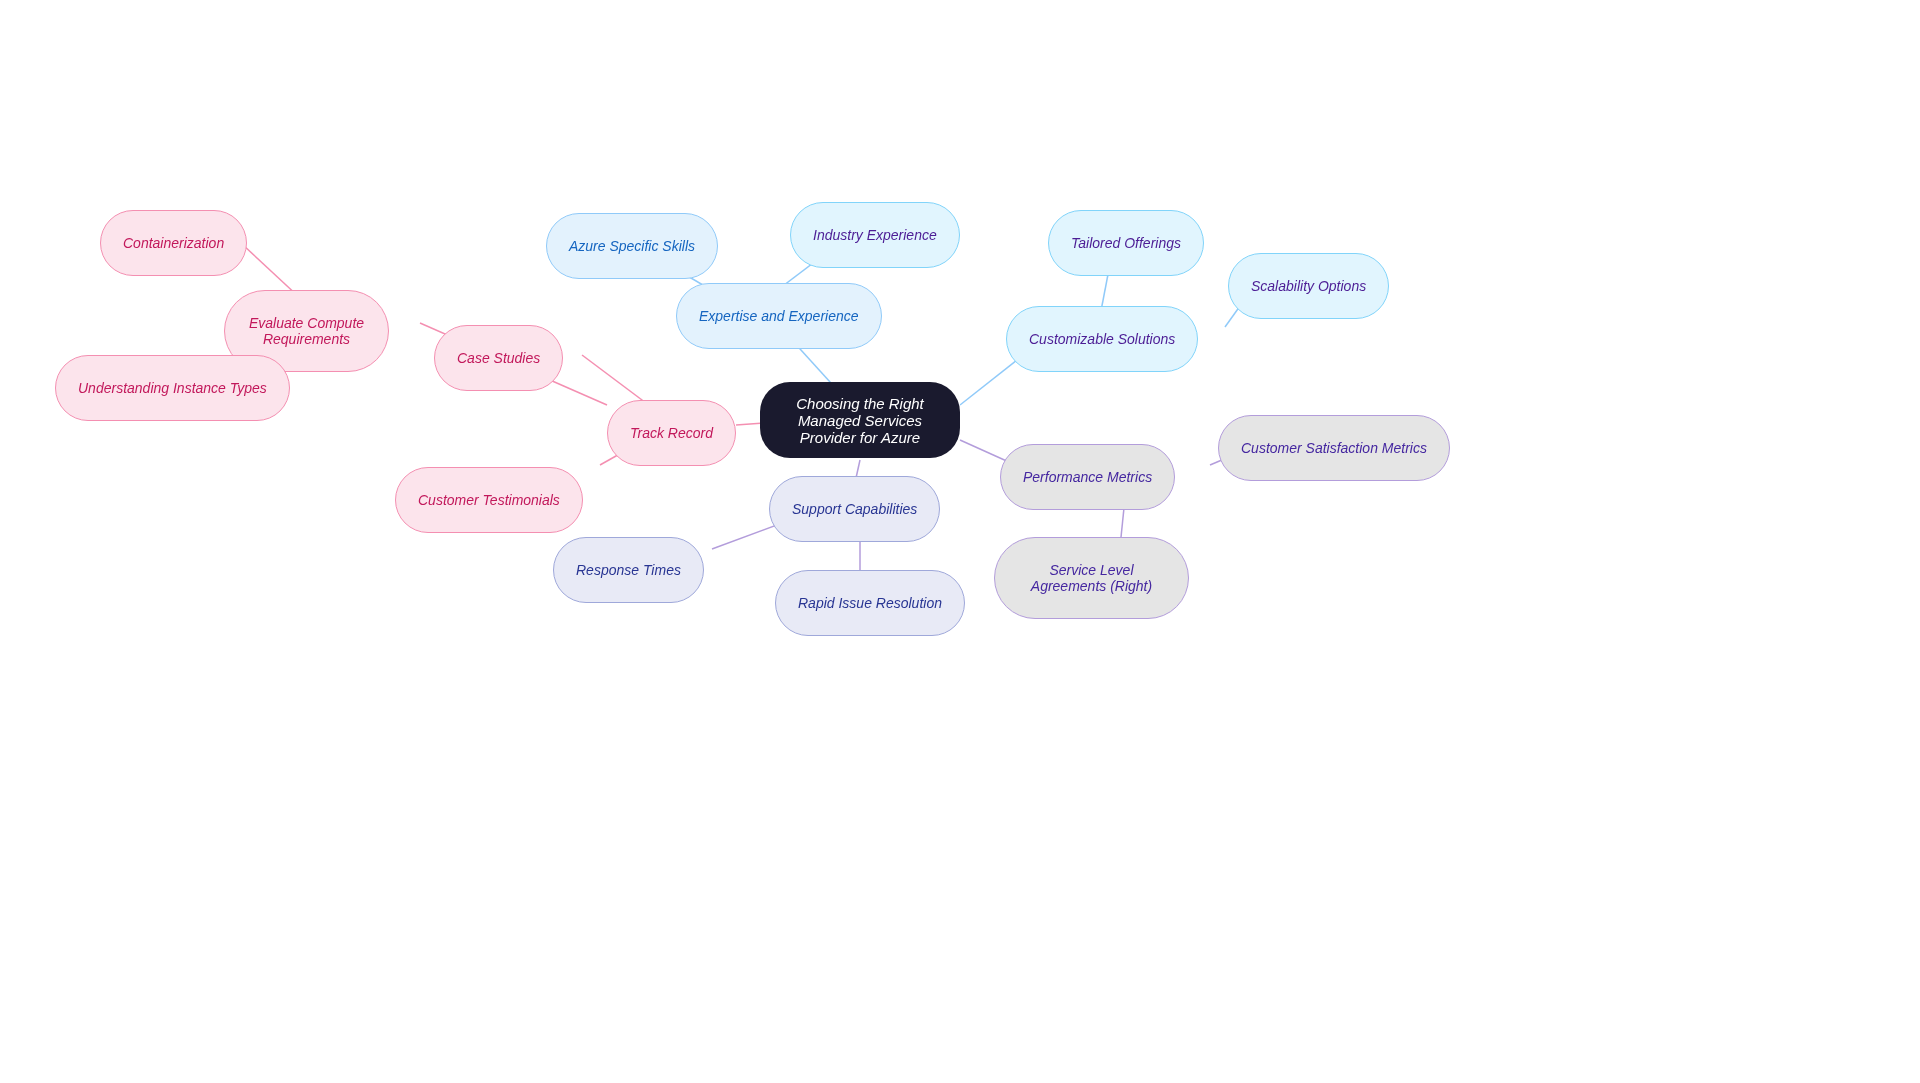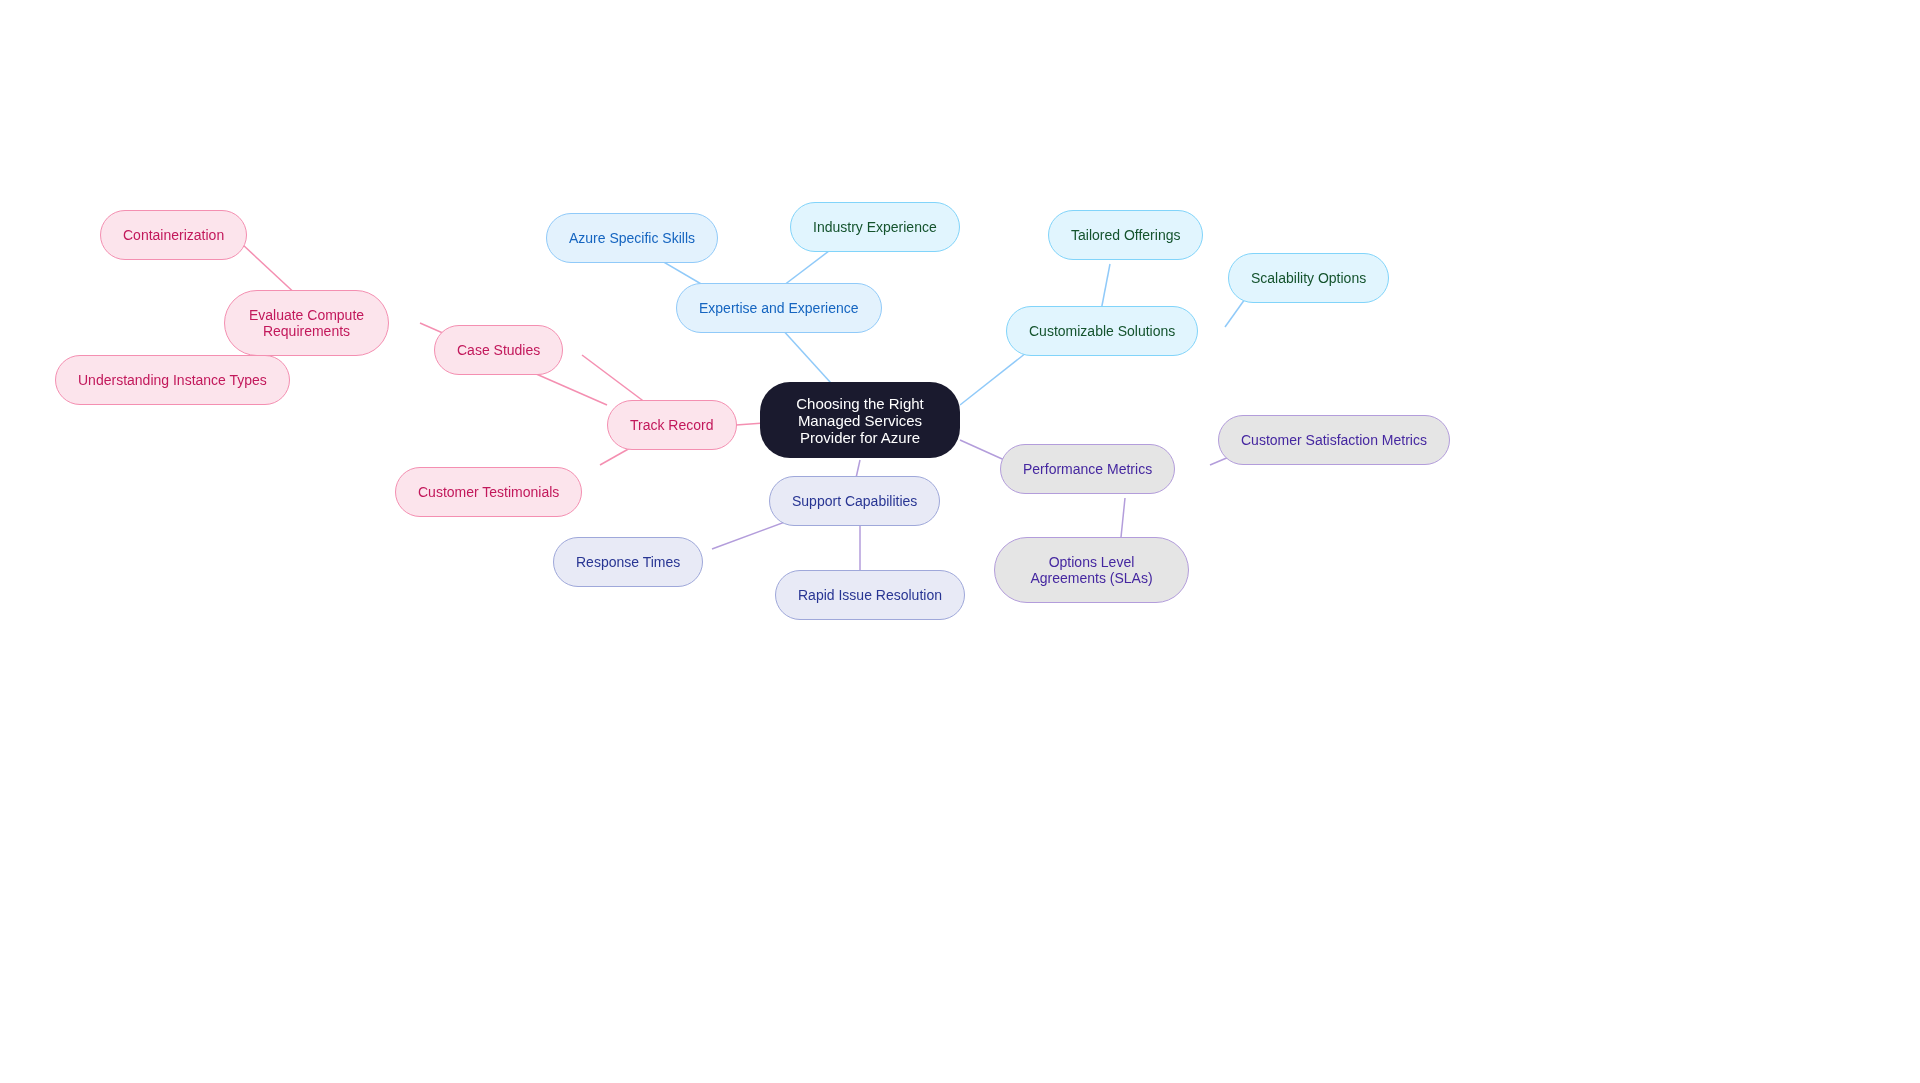--- a/index.html
+++ b/index.html
@@ -21,23 +21,24 @@
     }
     .node {
       position: absolute;
       border-radius: 50px;
       display: flex;
       align-items: center;
       justify-content: center;
       text-align: center;
       font-size: 14px;
       font-weight: 400;
-      padding: 16px 22px;
+      padding: 24px 22px;
       z-index: 1;
       white-space: nowrap;
+      font-style: italic;
     }
     .node-center {
       background: #1a1a2e;
       color: #ffffff;
       font-size: 15px;
       font-weight: 500;
       border-radius: 30px;
       white-space: normal;
       width: 200px;
       text-align: center;
@@ -52,21 +53,21 @@
       color: #1565c0;
       border: 1.5px solid #90caf9;
     }
     .node-purple {
       background: #e5e5e5;
       color: #4527a0;
       border: 1.5px solid #b39ddb;
     }
     .node-lightblue {
       background: #e1f5fe;
-      color: #14532d;
+      color: #4c1d95;
       border: 1.5px solid #81d4fa;
     }
     .node-lavender {
       background: #e8eaf6;
       color: #283593;
       border: 1.5px solid #9fa8da;
     }
   </style>
 </head>
 <body>
@@ -139,13 +140,13 @@
 <div class="node node-lightblue" style="left: 1006px; top: 306px;">Customizable Solutions</div>
 
 <div class="node node-lightblue" style="left: 1048px; top: 210px;">Tailored Offerings</div>
 
 <div class="node node-lightblue" style="left: 1228px; top: 253px;">Scalability Options</div>
 
 <div class="node node-purple" style="left: 1000px; top: 444px;">Performance Metrics</div>
 
 <div class="node node-purple" style="left: 1218px; top: 415px;">Customer Satisfaction Metrics</div>
 
-<div class="node node-purple" style="left: 994px; top: 537px; white-space: normal; width: 195px; text-align: center;">Options Level Agreements (SLAs)</div>
+<div class="node node-purple" style="left: 994px; top: 537px; white-space: normal; width: 195px; text-align: center;">Service Level Agreements (Right)</div>
 
 </body></html>

